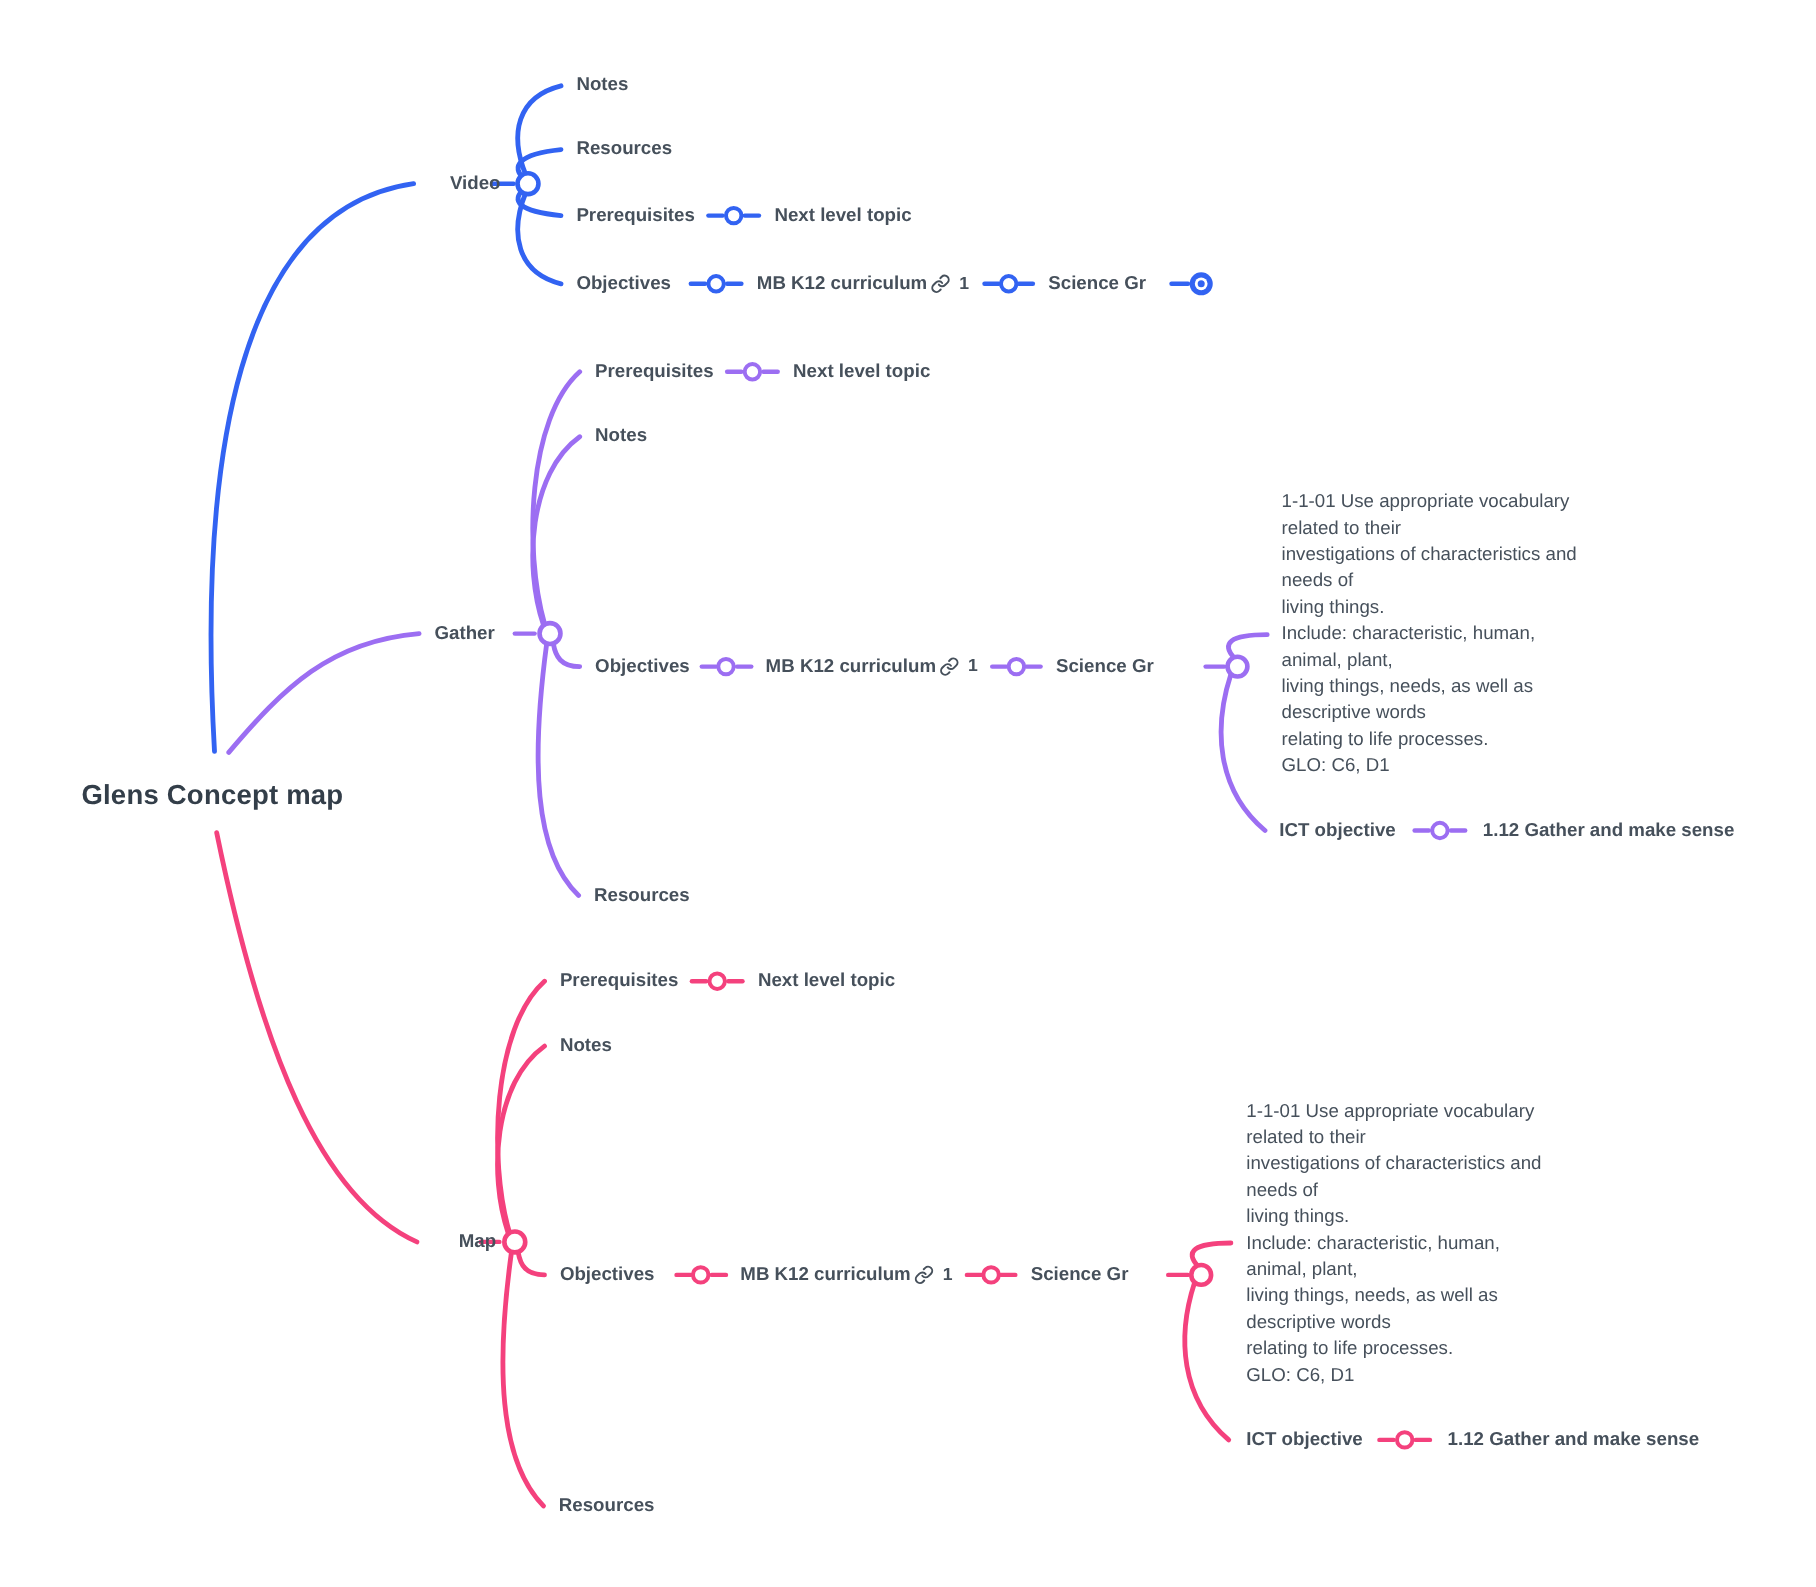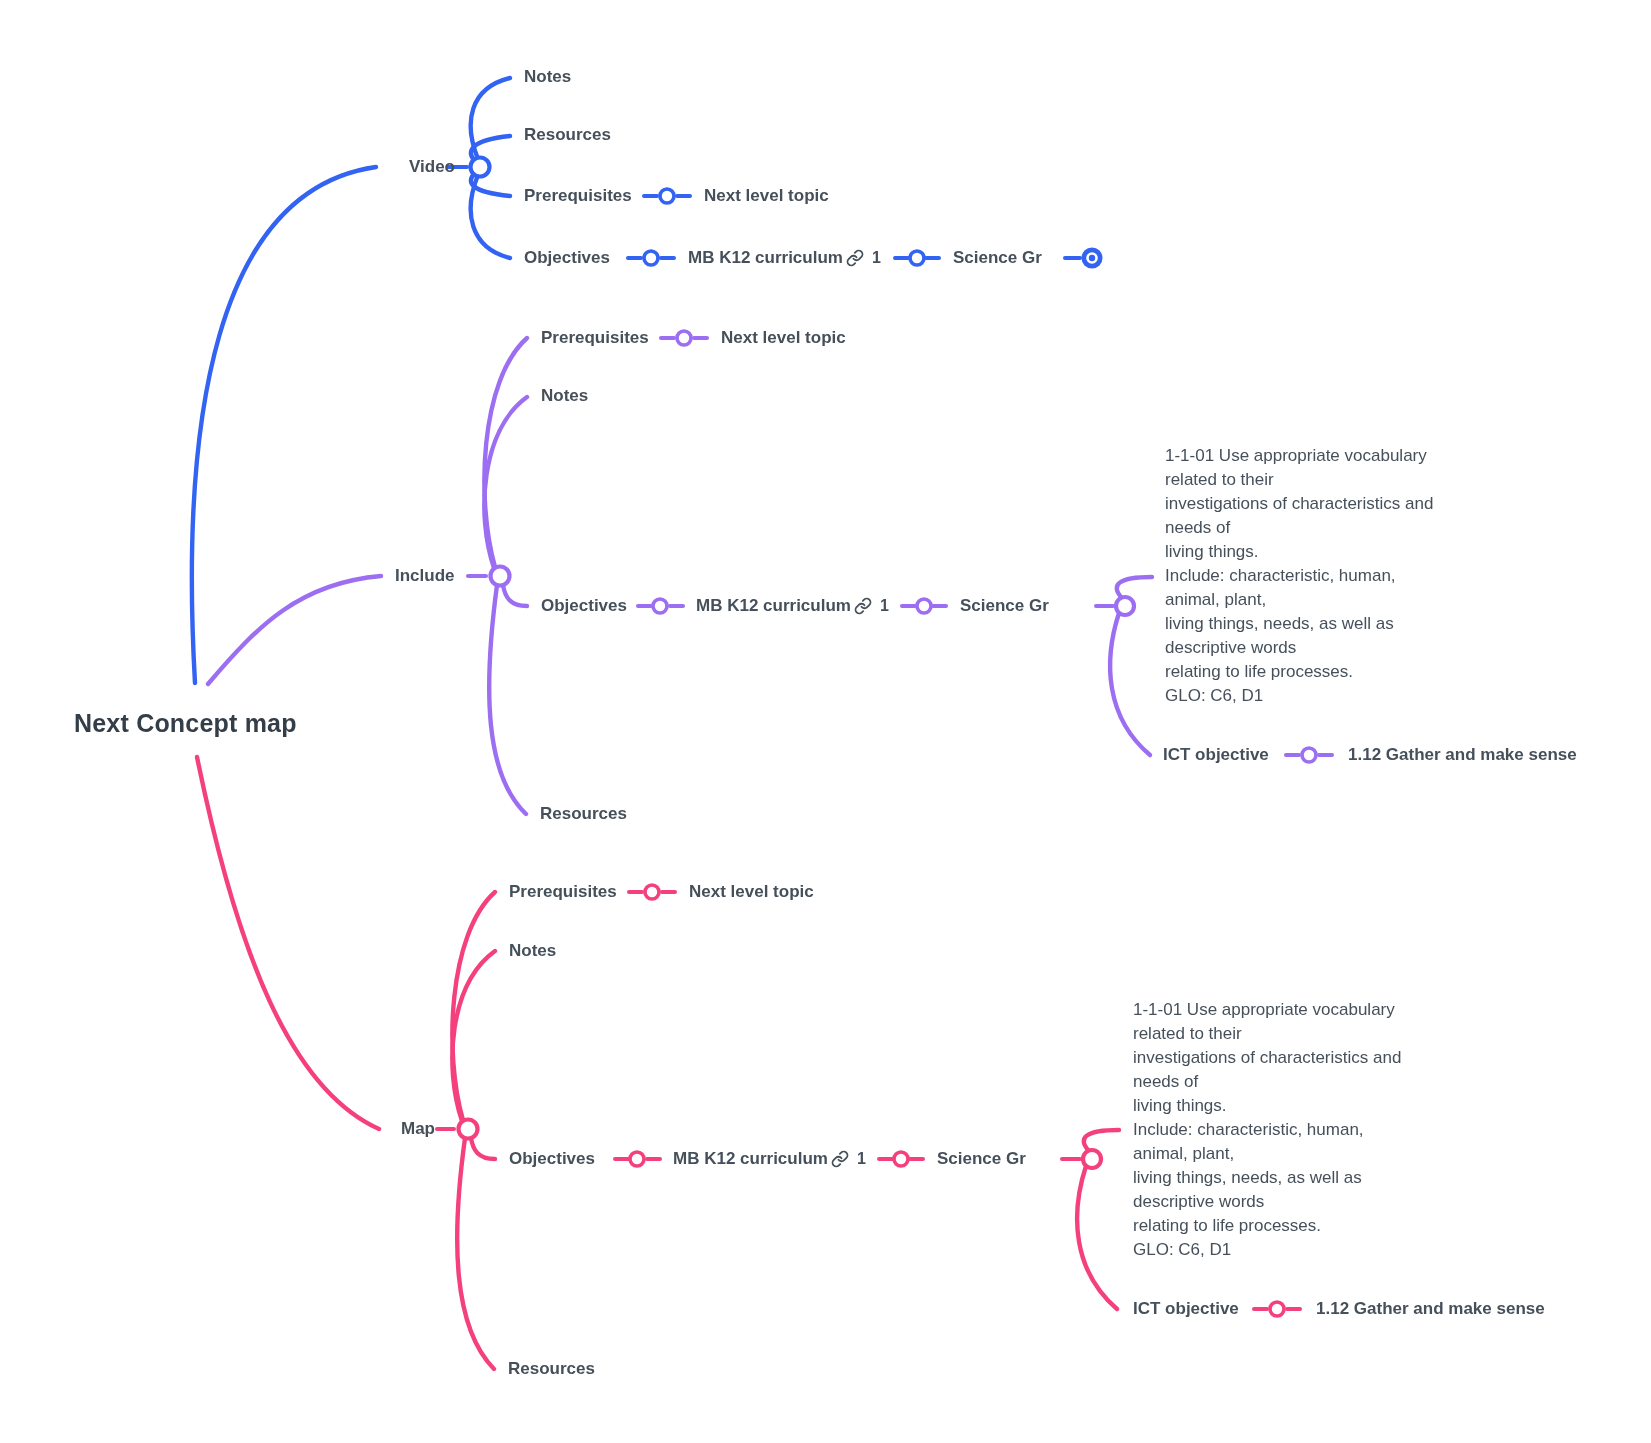--- a/index.html
+++ b/index.html
@@ -128,42 +128,42 @@
       <path class="link st-map sw-main" d="M 1089 1151 C 1077 1138, 1085 1130, 1119 1130"></path>
       <path class="link st-map sw-main" d="M 1086 1166 C 1070 1215, 1073 1271, 1117 1309"></path>
       <circle class="node st-map" cx="1092" cy="1159" r="9"></circle>
 
       <path class="link st-map sw-conn" d="M 1254 1309 L 1267 1309"></path>
       <circle class="node-sm st-map" cx="1277" cy="1309" r="7"></circle>
       <path class="link st-map sw-conn" d="M 1287 1309 L 1300 1309"></path>
     </g>
   </svg>
 
-  <div class="lbl root-lbl" style="left:74px; top:723px;">Next Concept map</div>
+  <div class="lbl root-lbl" style="left:74px; top:723px;">Glens Concept map</div>
 
   <div class="lbl" style="left:393px; top:167px;margin-left:16px;">Video</div>
   <div class="lbl" style="left:524px; top:77px;">Notes</div>
   <div class="lbl" style="left:524px; top:135px;">Resources</div>
   <div class="lbl" style="left:524px; top:196px;">Prerequisites</div>
   <div class="lbl" style="left:704px; top:196px;">Next level topic</div>
   <div class="lbl" style="left:524px; top:258px;">Objectives</div>
   <div class="lbl" style="left:688px; top:258px;">MB K12 curriculum</div>
   <span class="linkicon" style="left:846px; top:258px;">
     <svg width="18" height="18" viewBox="0 0 24 24" fill="none" stroke="#46505b" stroke-width="2.4" stroke-linecap="round" stroke-linejoin="round">
       <path d="M10 13a5 5 0 0 0 7.54.54l3-3a5 5 0 0 0-7.07-7.07l-1.72 1.71"></path>
       <path d="M14 11a5 5 0 0 0-7.54-.54l-3 3a5 5 0 0 0 7.07 7.07l1.71-1.71"></path>
     </svg>
   </span>
   <div class="lbl count-lbl" style="left:872px; top:258px;">1</div>
   <div class="lbl" style="left:953px; top:258px;">Science Gr</div>
 
   <div class="lbl" style="left:541px; top:338px;">Prerequisites</div>
   <div class="lbl" style="left:721px; top:338px;">Next level topic</div>
   <div class="lbl" style="left:541px; top:396px;">Notes</div>
-  <div class="lbl" style="left:395px; top:576px;">Include</div>
+  <div class="lbl" style="left:395px; top:576px;">Gather</div>
   <div class="lbl" style="left:541px; top:606px;">Objectives</div>
   <div class="lbl" style="left:696px; top:606px;">MB K12 curriculum</div>
   <span class="linkicon" style="left:854px; top:606px;">
     <svg width="18" height="18" viewBox="0 0 24 24" fill="none" stroke="#46505b" stroke-width="2.4" stroke-linecap="round" stroke-linejoin="round">
       <path d="M10 13a5 5 0 0 0 7.54.54l3-3a5 5 0 0 0-7.07-7.07l-1.72 1.71"></path>
       <path d="M14 11a5 5 0 0 0-7.54-.54l-3 3a5 5 0 0 0 7.07 7.07l1.71-1.71"></path>
     </svg>
   </span>
   <div class="lbl count-lbl" style="left:880px; top:606px;">1</div>
   <div class="lbl" style="left:960px; top:606px;">Science Gr</div>
@@ -178,21 +178,21 @@
 descriptive words
 relating to life processes.
 GLO: C6, D1</div>
   <div class="lbl" style="left:1163px; top:755px;">ICT objective</div>
   <div class="lbl" style="left:1348px; top:755px;">1.12 Gather and make sense</div>
   <div class="lbl" style="left:540px; top:814px;">Resources</div>
 
   <div class="lbl" style="left:509px; top:892px;">Prerequisites</div>
   <div class="lbl" style="left:689px; top:892px;">Next level topic</div>
   <div class="lbl" style="left:509px; top:951px;">Notes</div>
-  <div class="lbl" style="left:401px; top:1129px;">Map</div>
+  <div class="lbl" style="left:417px; top:1129px;">Map</div>
   <div class="lbl" style="left:509px; top:1159px;">Objectives</div>
   <div class="lbl" style="left:673px; top:1159px;">MB K12 curriculum</div>
   <span class="linkicon" style="left:831px; top:1159px;">
     <svg width="18" height="18" viewBox="0 0 24 24" fill="none" stroke="#46505b" stroke-width="2.4" stroke-linecap="round" stroke-linejoin="round">
       <path d="M10 13a5 5 0 0 0 7.54.54l3-3a5 5 0 0 0-7.07-7.07l-1.72 1.71"></path>
       <path d="M14 11a5 5 0 0 0-7.54-.54l-3 3a5 5 0 0 0 7.07 7.07l1.71-1.71"></path>
     </svg>
   </span>
   <div class="lbl count-lbl" style="left:857px; top:1159px;">1</div>
   <div class="lbl" style="left:937px; top:1159px;">Science Gr</div>

